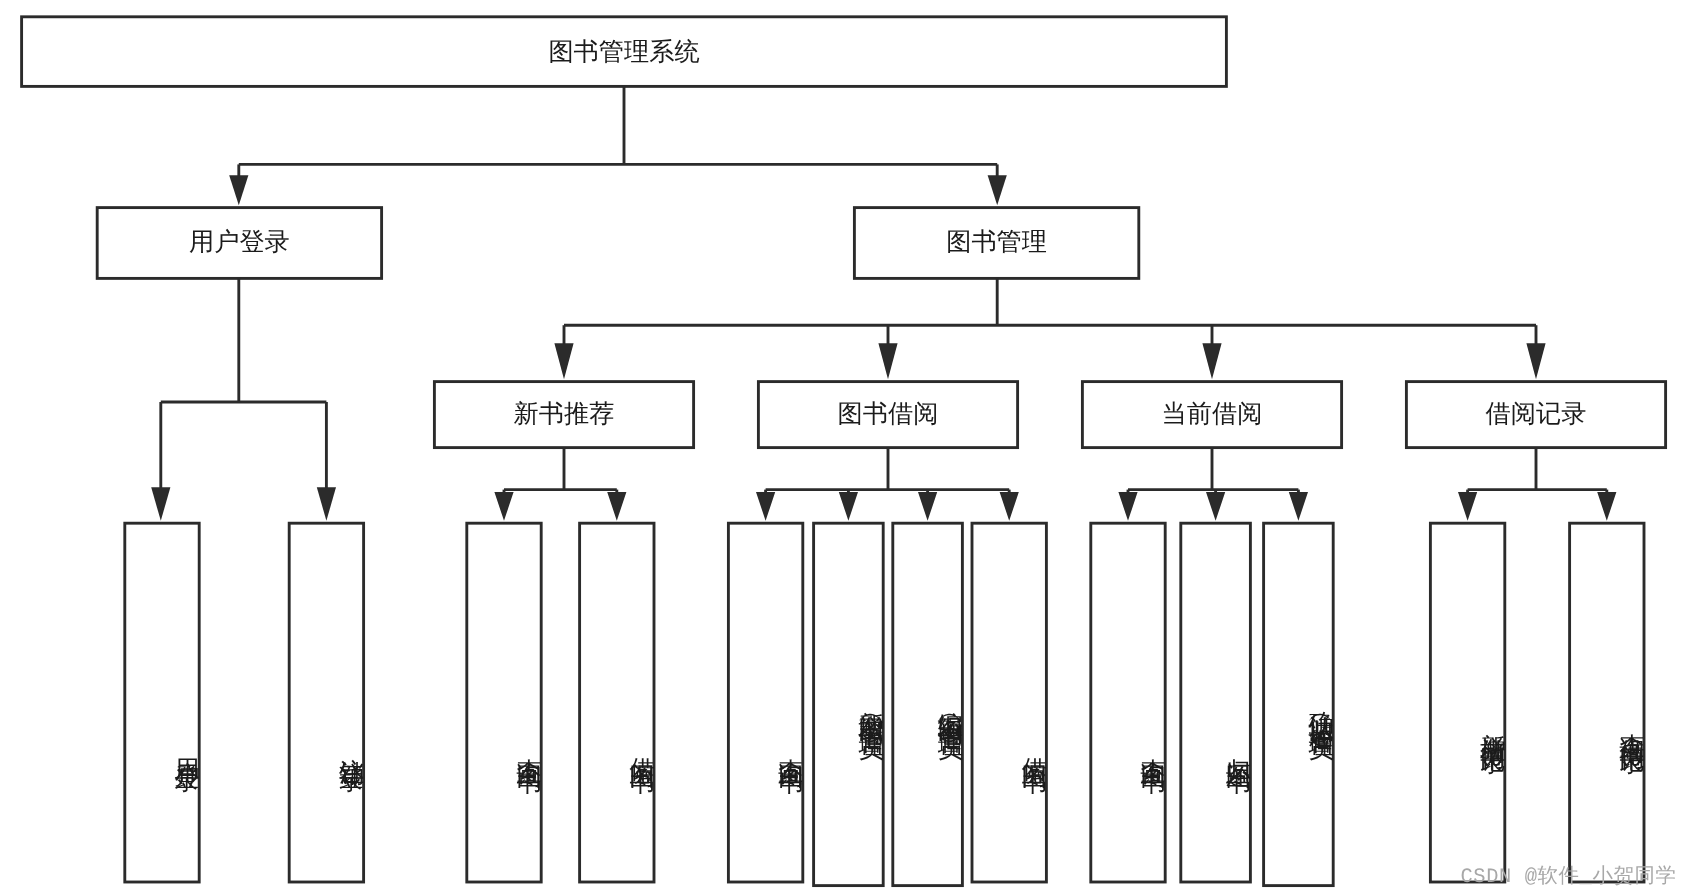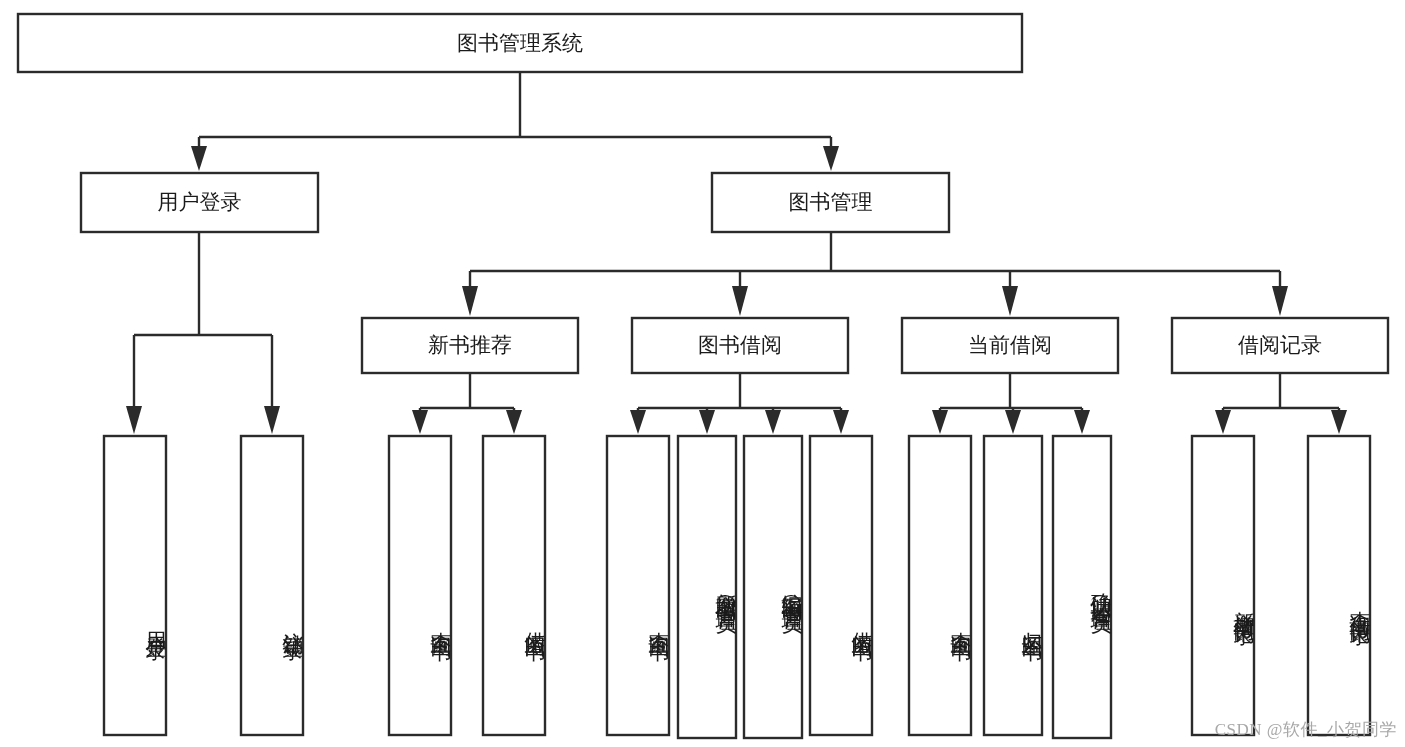--- a/index.html
+++ b/index.html
@@ -62,21 +62,21 @@
     display: flex;
     align-items: flex-start;
     justify-content: center;
     white-space: nowrap;
     pointer-events: none;
   }
   .watermark {
     position: absolute;
     right: 8px;
     bottom: 6px;
-    font-family: Liberation Serif, serif;
+    font-family: Liberation Mono, monospace;
     font-size: 17px;
     color: #a8a8a8;
     letter-spacing: 0.5px;
     white-space: nowrap;
   }
 </style>
 </head>
 <body>
 
 <div id="diagram-root">

